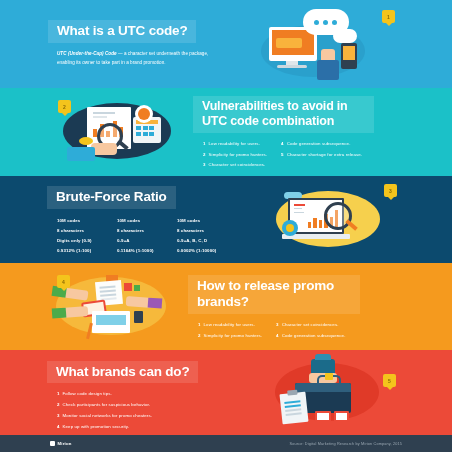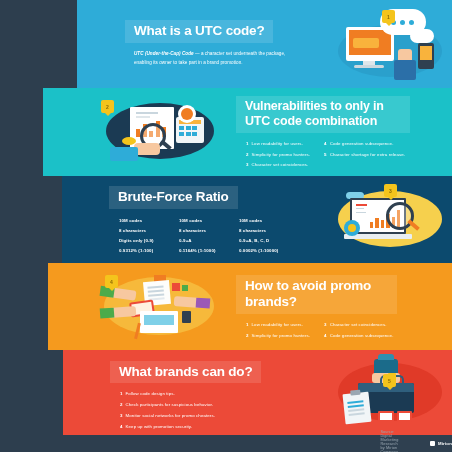--- a/index.html
+++ b/index.html
@@ -1,21 +1,21 @@
 <!DOCTYPE html>
 <html><head>
 <meta charset="utf-8">
 <style>
   html,body{margin:0;padding:0;}
   body{
     width:452px;height:452px;overflow:hidden;
     font-family:"Liberation Sans",sans-serif;
     background:#2d3e4e;
   }
-  .page{width:452px;height:452px;position:relative;display:flex;flex-direction:column;align-items:flex-end;}
+  .page{width:452px;height:452px;position:relative;display:flex;flex-direction:column;}
 
   
   .sect{position:relative;overflow:hidden;box-sizing:border-box;}
   .sect .inner{position:relative;height:100%;display:flex;align-items:center;}
   .txtcol{position:relative;z-index:3;}
   .artcol{position:relative;z-index:2;}
 
   
   .h-plate{
     display:inline-block;
@@ -255,21 +255,21 @@
               </span>
           </span>
           <span class="pie"></span>
           <span class="ydisc"></span>
           <span class="mag"></span>
           <span class="hand"></span>
           <span class="sleeve"></span>
         </div>
       </div>
       <div class="txtcol">
-        <div class="h-plate two"><span>Vulnerabilities to only in</span><br><span>UTC code combination</span></div>
+        <div class="h-plate two"><span>Vulnerabilities to avoid in</span><br><span>UTC code combination</span></div>
         <div class="lists">
           <div class="lcol">
             <div class="li"><span class="n">1</span><span>Low readability for users.</span></div>
             <div class="li"><span class="n">2</span><span>Simplicity for promo hunters.</span></div>
             <div class="li"><span class="n">3</span><span>Character set coincidences.</span></div>
           </div>
           <div class="lcol">
             <div class="li"><span class="n">4</span><span>Code generation subsequence.</span></div>
             <div class="li"><span class="n">5</span><span>Character shortage for extra release.</span></div>
           </div>
@@ -352,21 +352,21 @@
           <span class="arm2"></span>
           <span class="arm3"></span>
           <span class="lap">
               <i></i>
             </span>
           <span class="cup"></span>
           <span class="pen"></span>
         </div>
       </div>
       <div class="txtcol">
-        <div class="h-plate two"><span>How to avoid promo</span><br><span>brands?</span></div>
+        <div class="h-plate two"><span>How to release promo</span><br><span>brands?</span></div>
         <div class="lists">
           <div class="lcol">
             <div class="li"><span class="n">1</span><span>Low readability for users.</span></div>
             <div class="li"><span class="n">2</span><span>Simplicity for promo hunters.</span></div>
           </div>
           <div class="lcol">
             <div class="li"><span class="n">3</span><span>Character set coincidences.</span></div>
             <div class="li"><span class="n">4</span><span>Code generation subsequence.</span></div>
           </div>
         </div>

